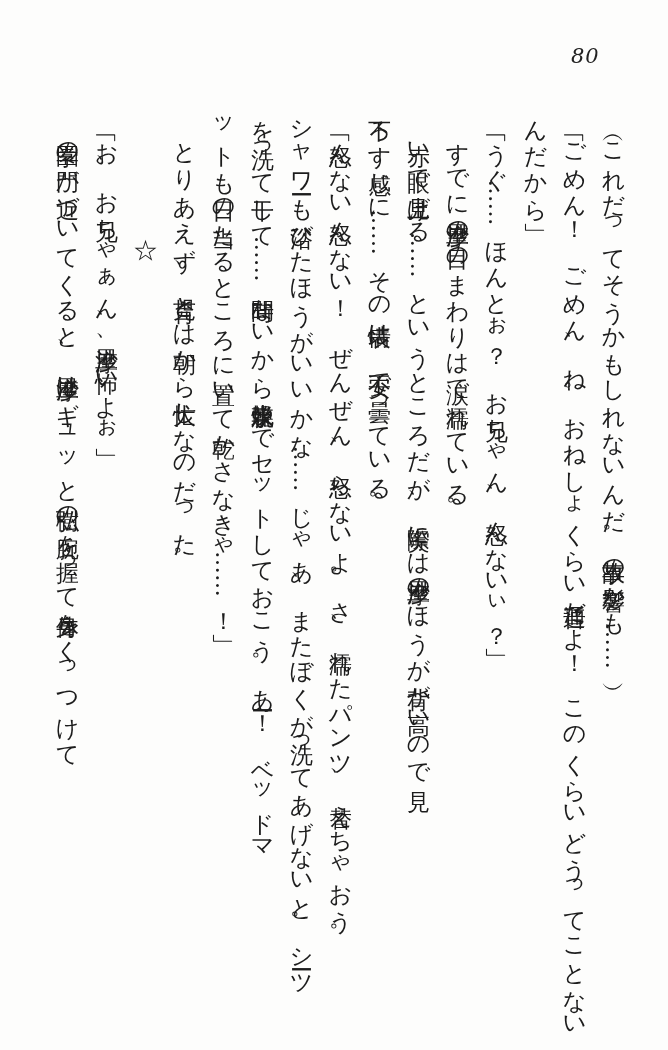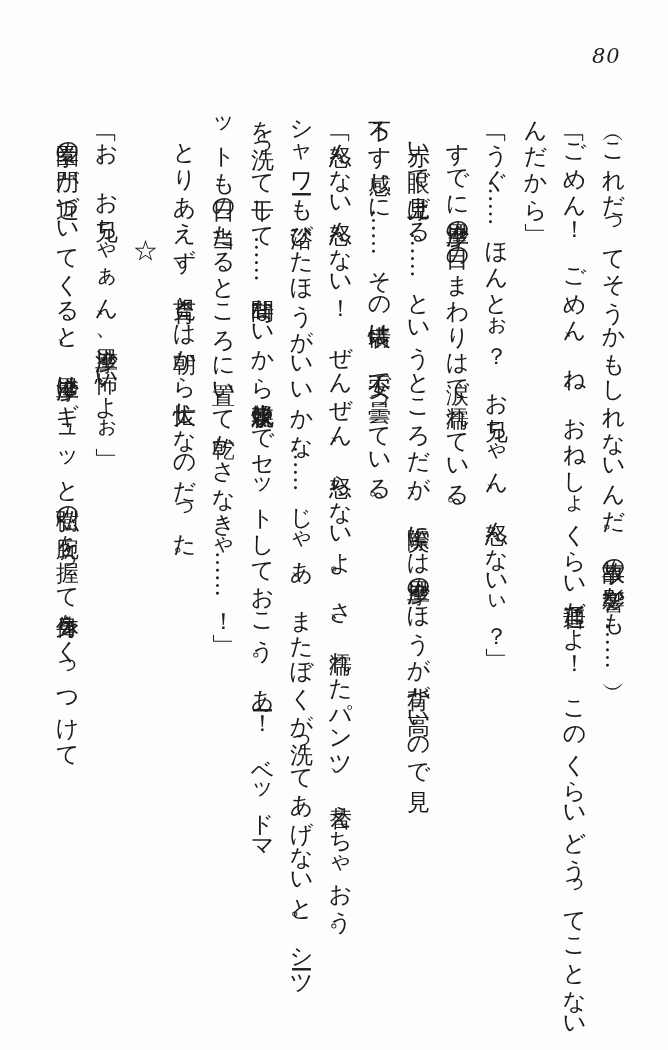--- a/index.html
+++ b/index.html
@@ -18,21 +18,20 @@
     font-family: "DejaVu Serif", "Liberation Serif", serif;
   }
   .page-number {
     position: absolute;
     top: 44px;
     left: 571px;
     font-size: 21px;
     font-style: italic;
     color: #222222;
     letter-spacing: 1px;
-    margin-left: 21px;
   }
   .text-block {
     position: absolute;
     top: 104px;
     right: 35px;
     height: 892px;
     writing-mode: vertical-rl;
     text-orientation: mixed;
     font-size: 23px;
     color: #1c1c1c;

